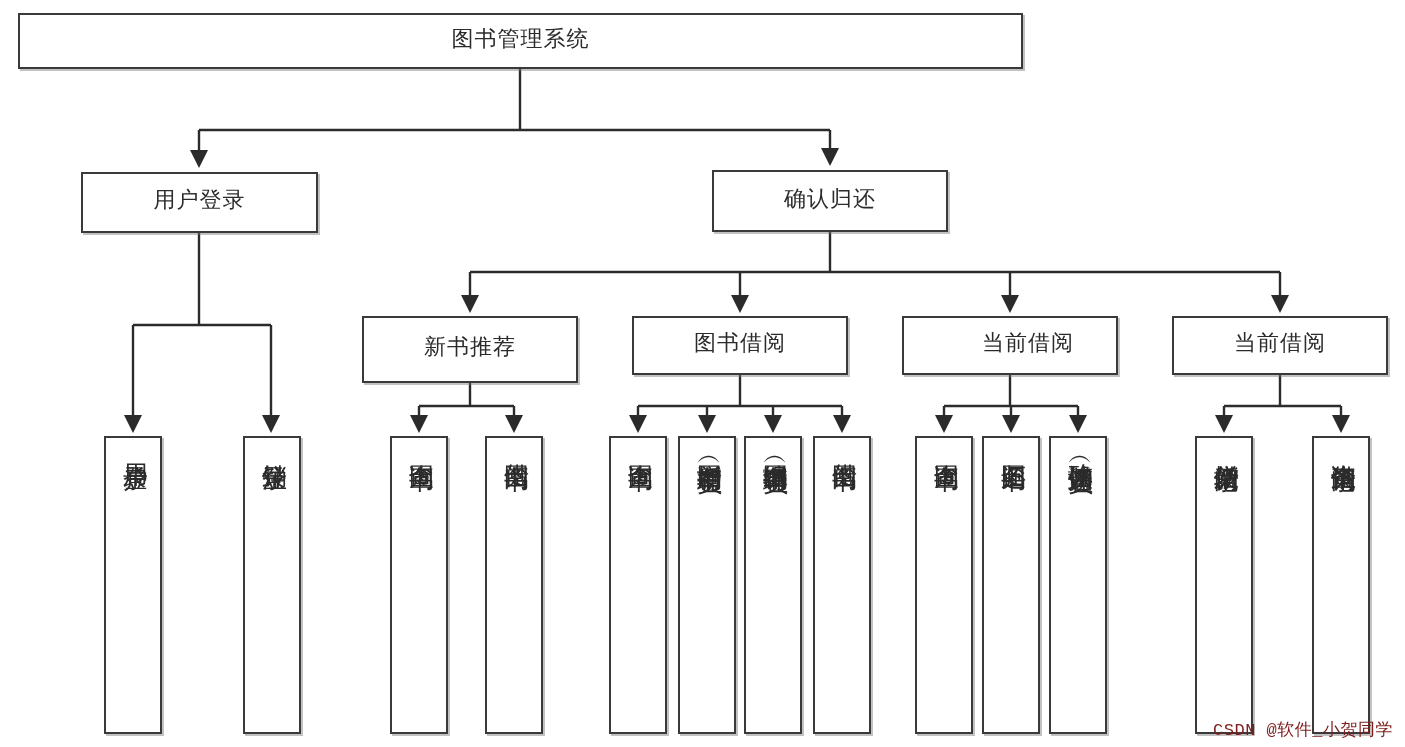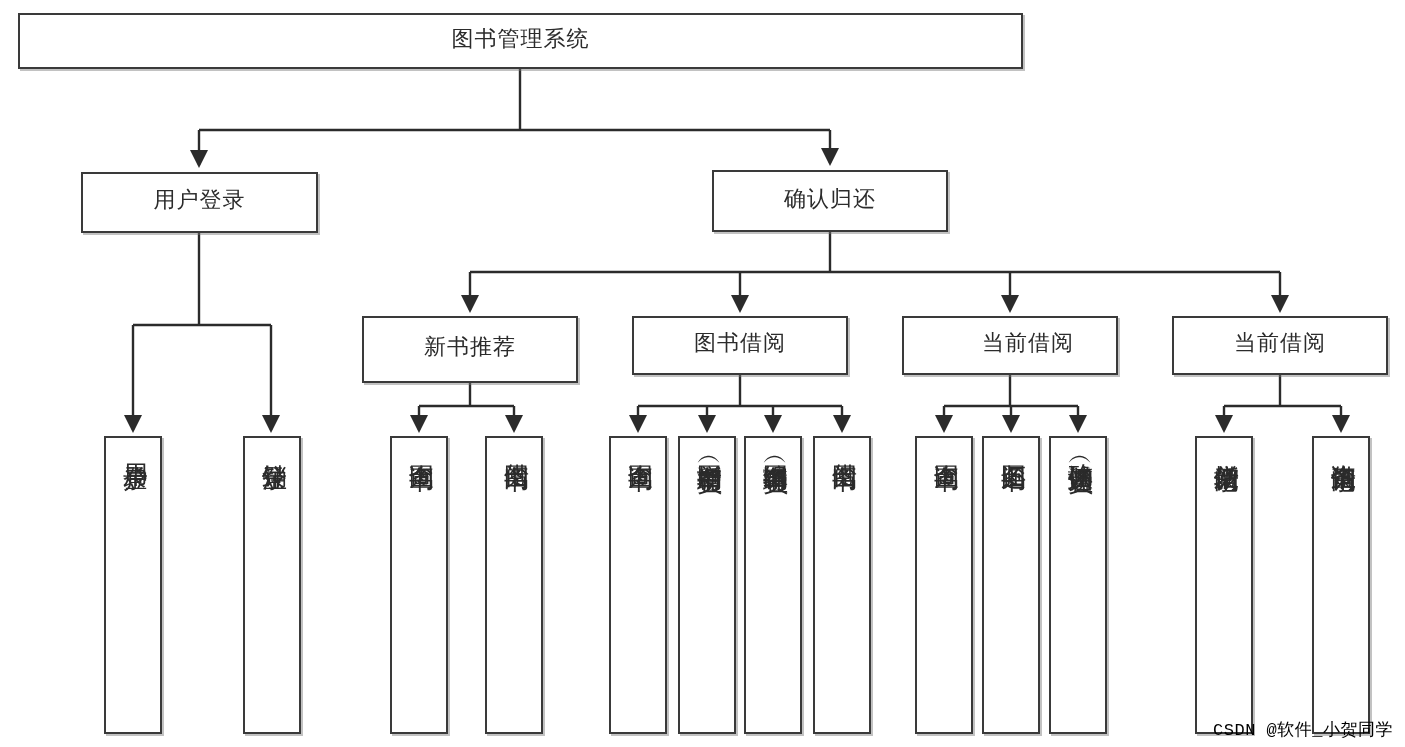--- a/index.html
+++ b/index.html
@@ -8,21 +8,21 @@
   .node{position:absolute;box-sizing:border-box;background:#ffffff;border:2px solid #3a3a3a;
         display:flex;align-items:center;justify-content:center;color:#2b2b2b;}
   .node.shadow{box-shadow:2px 2px 0 rgba(120,120,120,.45);}
   .node-label{line-height:1.12;text-align:center;white-space:pre-line;}
   .h-node .node-label{font-size:22px;letter-spacing:1px;}
   .v-node{padding:6px 2px;align-items:flex-start;}
   .v-node .node-label{writing-mode:vertical-rl;text-orientation:upright;
         font-size:25px;line-height:1.04;letter-spacing:1px;white-space:nowrap;}
   svg.wires{position:absolute;left:0;top:0;width:1405px;height:747px;pointer-events:none;}
   .wire{stroke:#2b2b2b;stroke-width:2.4;fill:none;}
-  .watermark{position:absolute;right:12px;bottom:6px;font-size:17px;color:#000000;
+  .watermark{position:absolute;right:12px;bottom:6px;font-size:17px;color:#7f1d1d;
         letter-spacing:.5px;white-space:nowrap;}
 </style>
 </head>
 <body>
 
 <div id="canvas">
 
   <svg class="wires" viewBox="0 0 1405 747">
     <defs>
       <marker id="arrow" viewBox="0 0 12 12" refX="10" refY="6" markerWidth="7.5" markerHeight="7.5" orient="auto-start-reverse">

